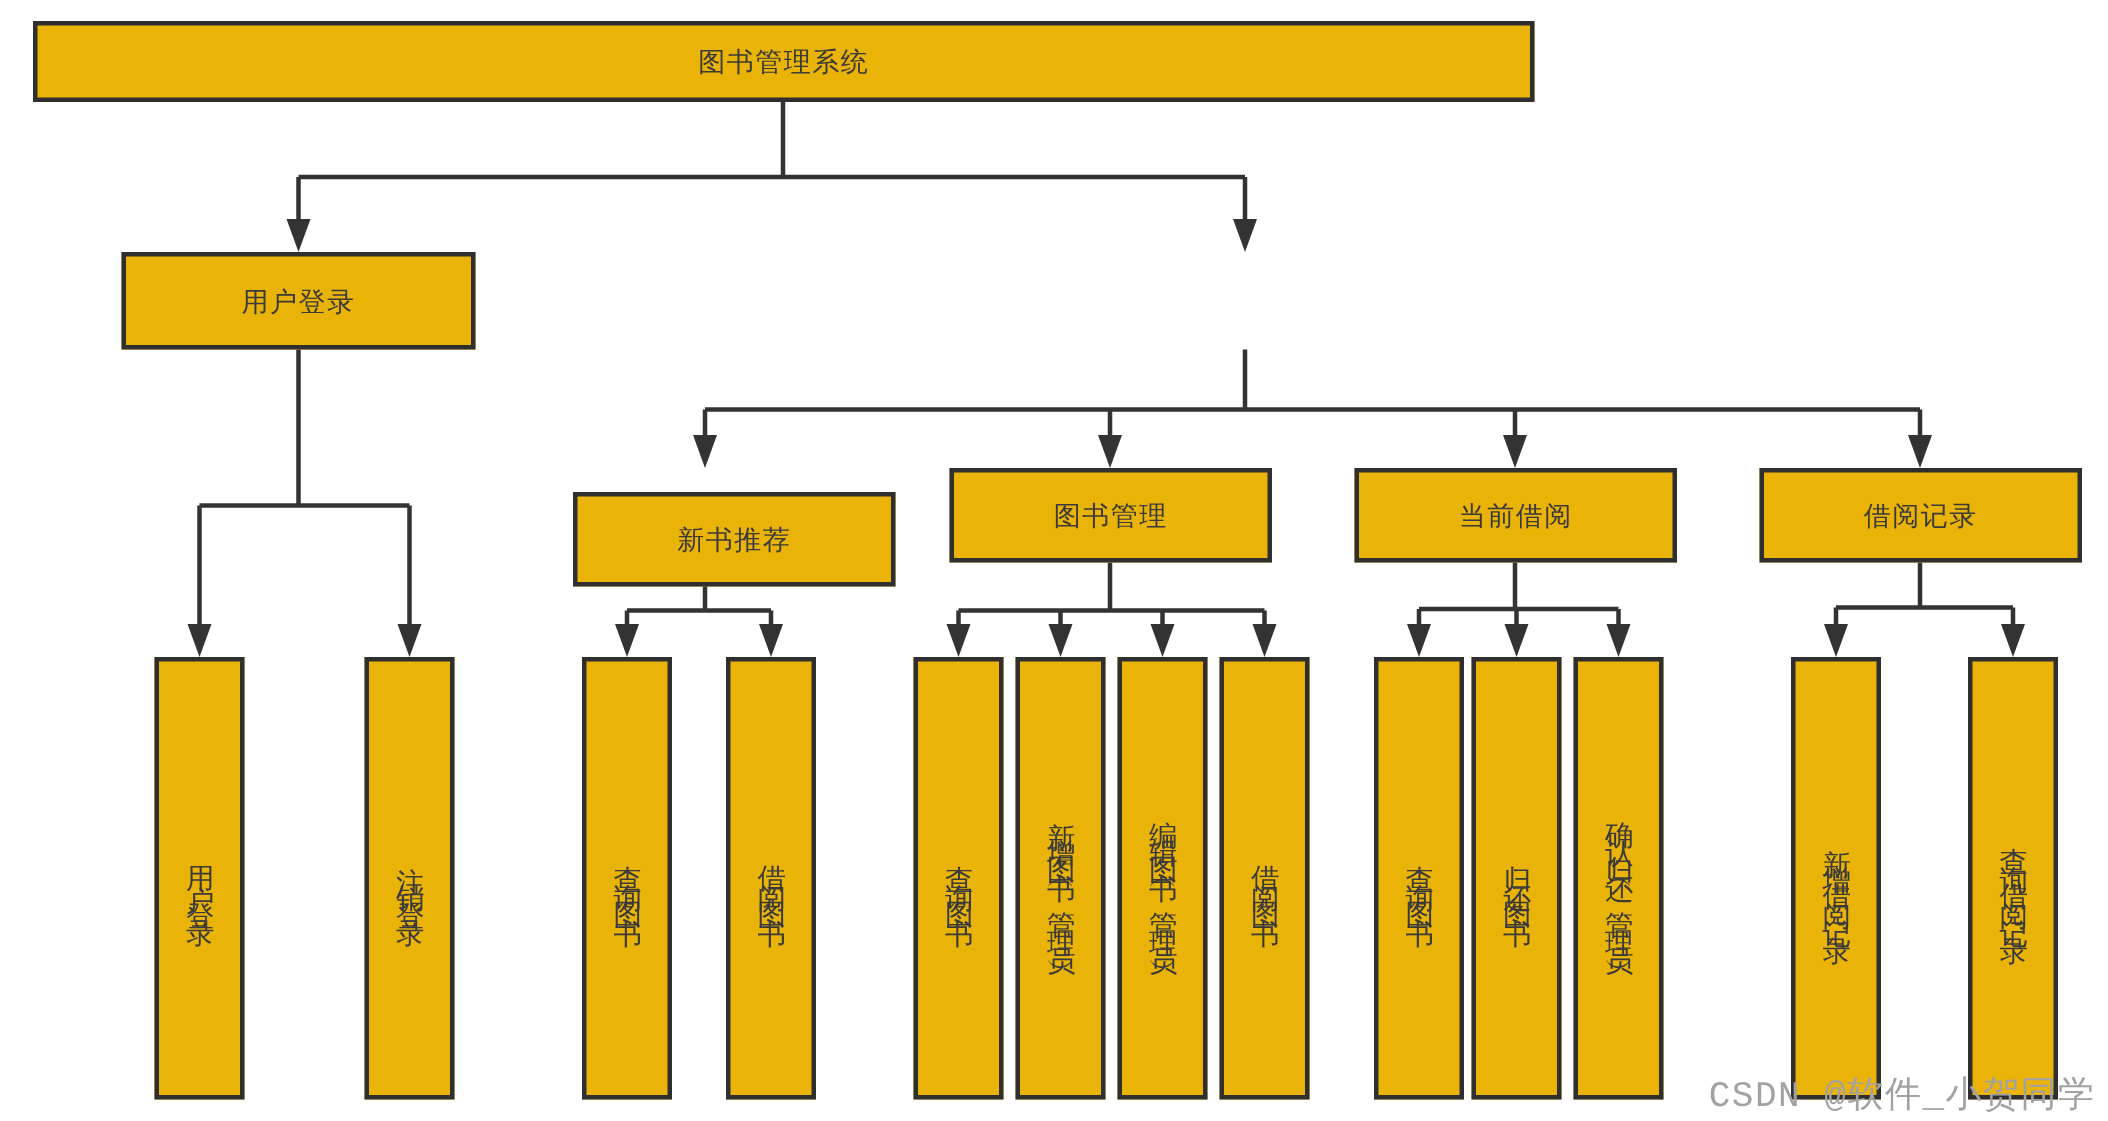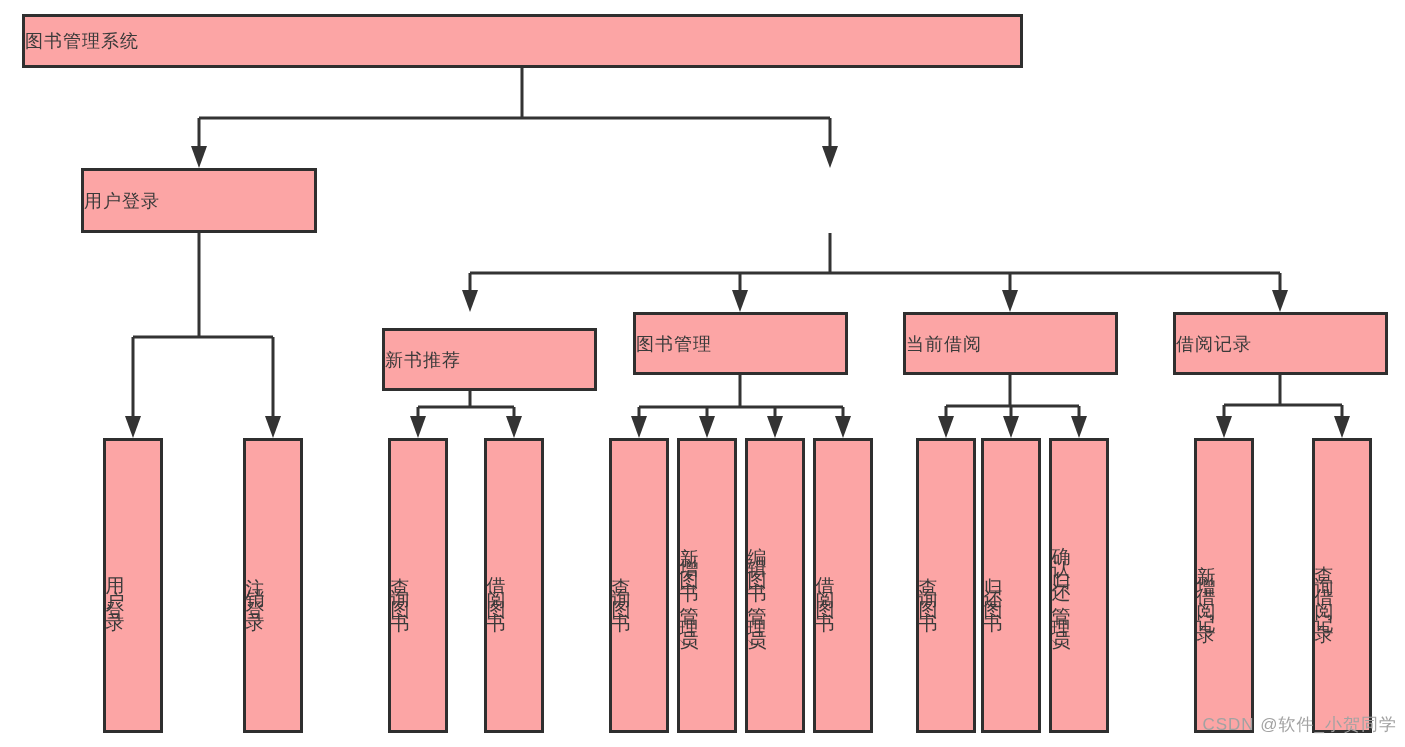--- a/index.html
+++ b/index.html
@@ -2,22 +2,22 @@
 <html><head>
 <meta charset="utf-8">
 <style>
   html,body{margin:0;padding:0;background:#ffffff;}
   .stage{
     position:relative;width:1405px;height:747px;background:#ffffff;overflow:hidden;
     font-family:"Liberation Sans","DejaVu Sans",sans-serif;
   }
   .wires{position:absolute;left:0;top:0;z-index:1;}
   .box{
-    position:absolute;box-sizing:border-box;border:3px solid #2f2f2f;background:#fca5a5;
-    display:flex;align-items:center;color:#3a3a3a;z-index:2;
+    position:absolute;box-sizing:border-box;border:3px solid #2f2f2f;background:#eab308;
+    display:flex;align-items:center;justify-content:center;color:#3a3a3a;z-index:2;
   }
   .hlabel{font-size:18px;letter-spacing:1px;white-space:nowrap;}
   .vlabel{
     writing-mode:vertical-rl;text-orientation:mixed;
     font-size:19px;letter-spacing:12px;line-height:1;white-space:nowrap;
   }
   
   .root{left:22px;top:14px;width:1001px;height:54px;}
   
   .l2a{left:81px;top:168px;width:236px;height:65px;}
@@ -27,21 +27,21 @@
   .l3a{left:382px;margin-top:16px;} .l3b{left:633px;} .l3c{left:903px;} .l3d{left:1173px;}
   
   .leaf{top:438px;width:60px;height:295px;}
   .lf1{left:103px;}  .lf2{left:243px;}
   .lf3{left:388px;}  .lf4{left:484px;}
   .lf5{left:609px;}  .lf6{left:677px;}  .lf7{left:745px;}  .lf8{left:813px;}
   .lf9{left:916px;}  .lf10{left:981px;} .lf11{left:1049px;}
   .lf12{left:1194px;}.lf13{left:1312px;}
   .watermark{
     position:absolute;right:8px;top:713px;z-index:5;
-    font-size:17px;color:#a2a2a2;letter-spacing:1px;white-space:nowrap;
+    font-size:24px;color:#a2a2a2;letter-spacing:1px;white-space:nowrap;font-family:Liberation Mono, monospace;
   }
 </style>
 </head>
 <body>
 
 <div class="stage">
 
   <svg class="wires" width="1405" height="747" viewBox="0 0 1405 747">
     <g stroke="#333333" stroke-width="3" fill="none">
 

